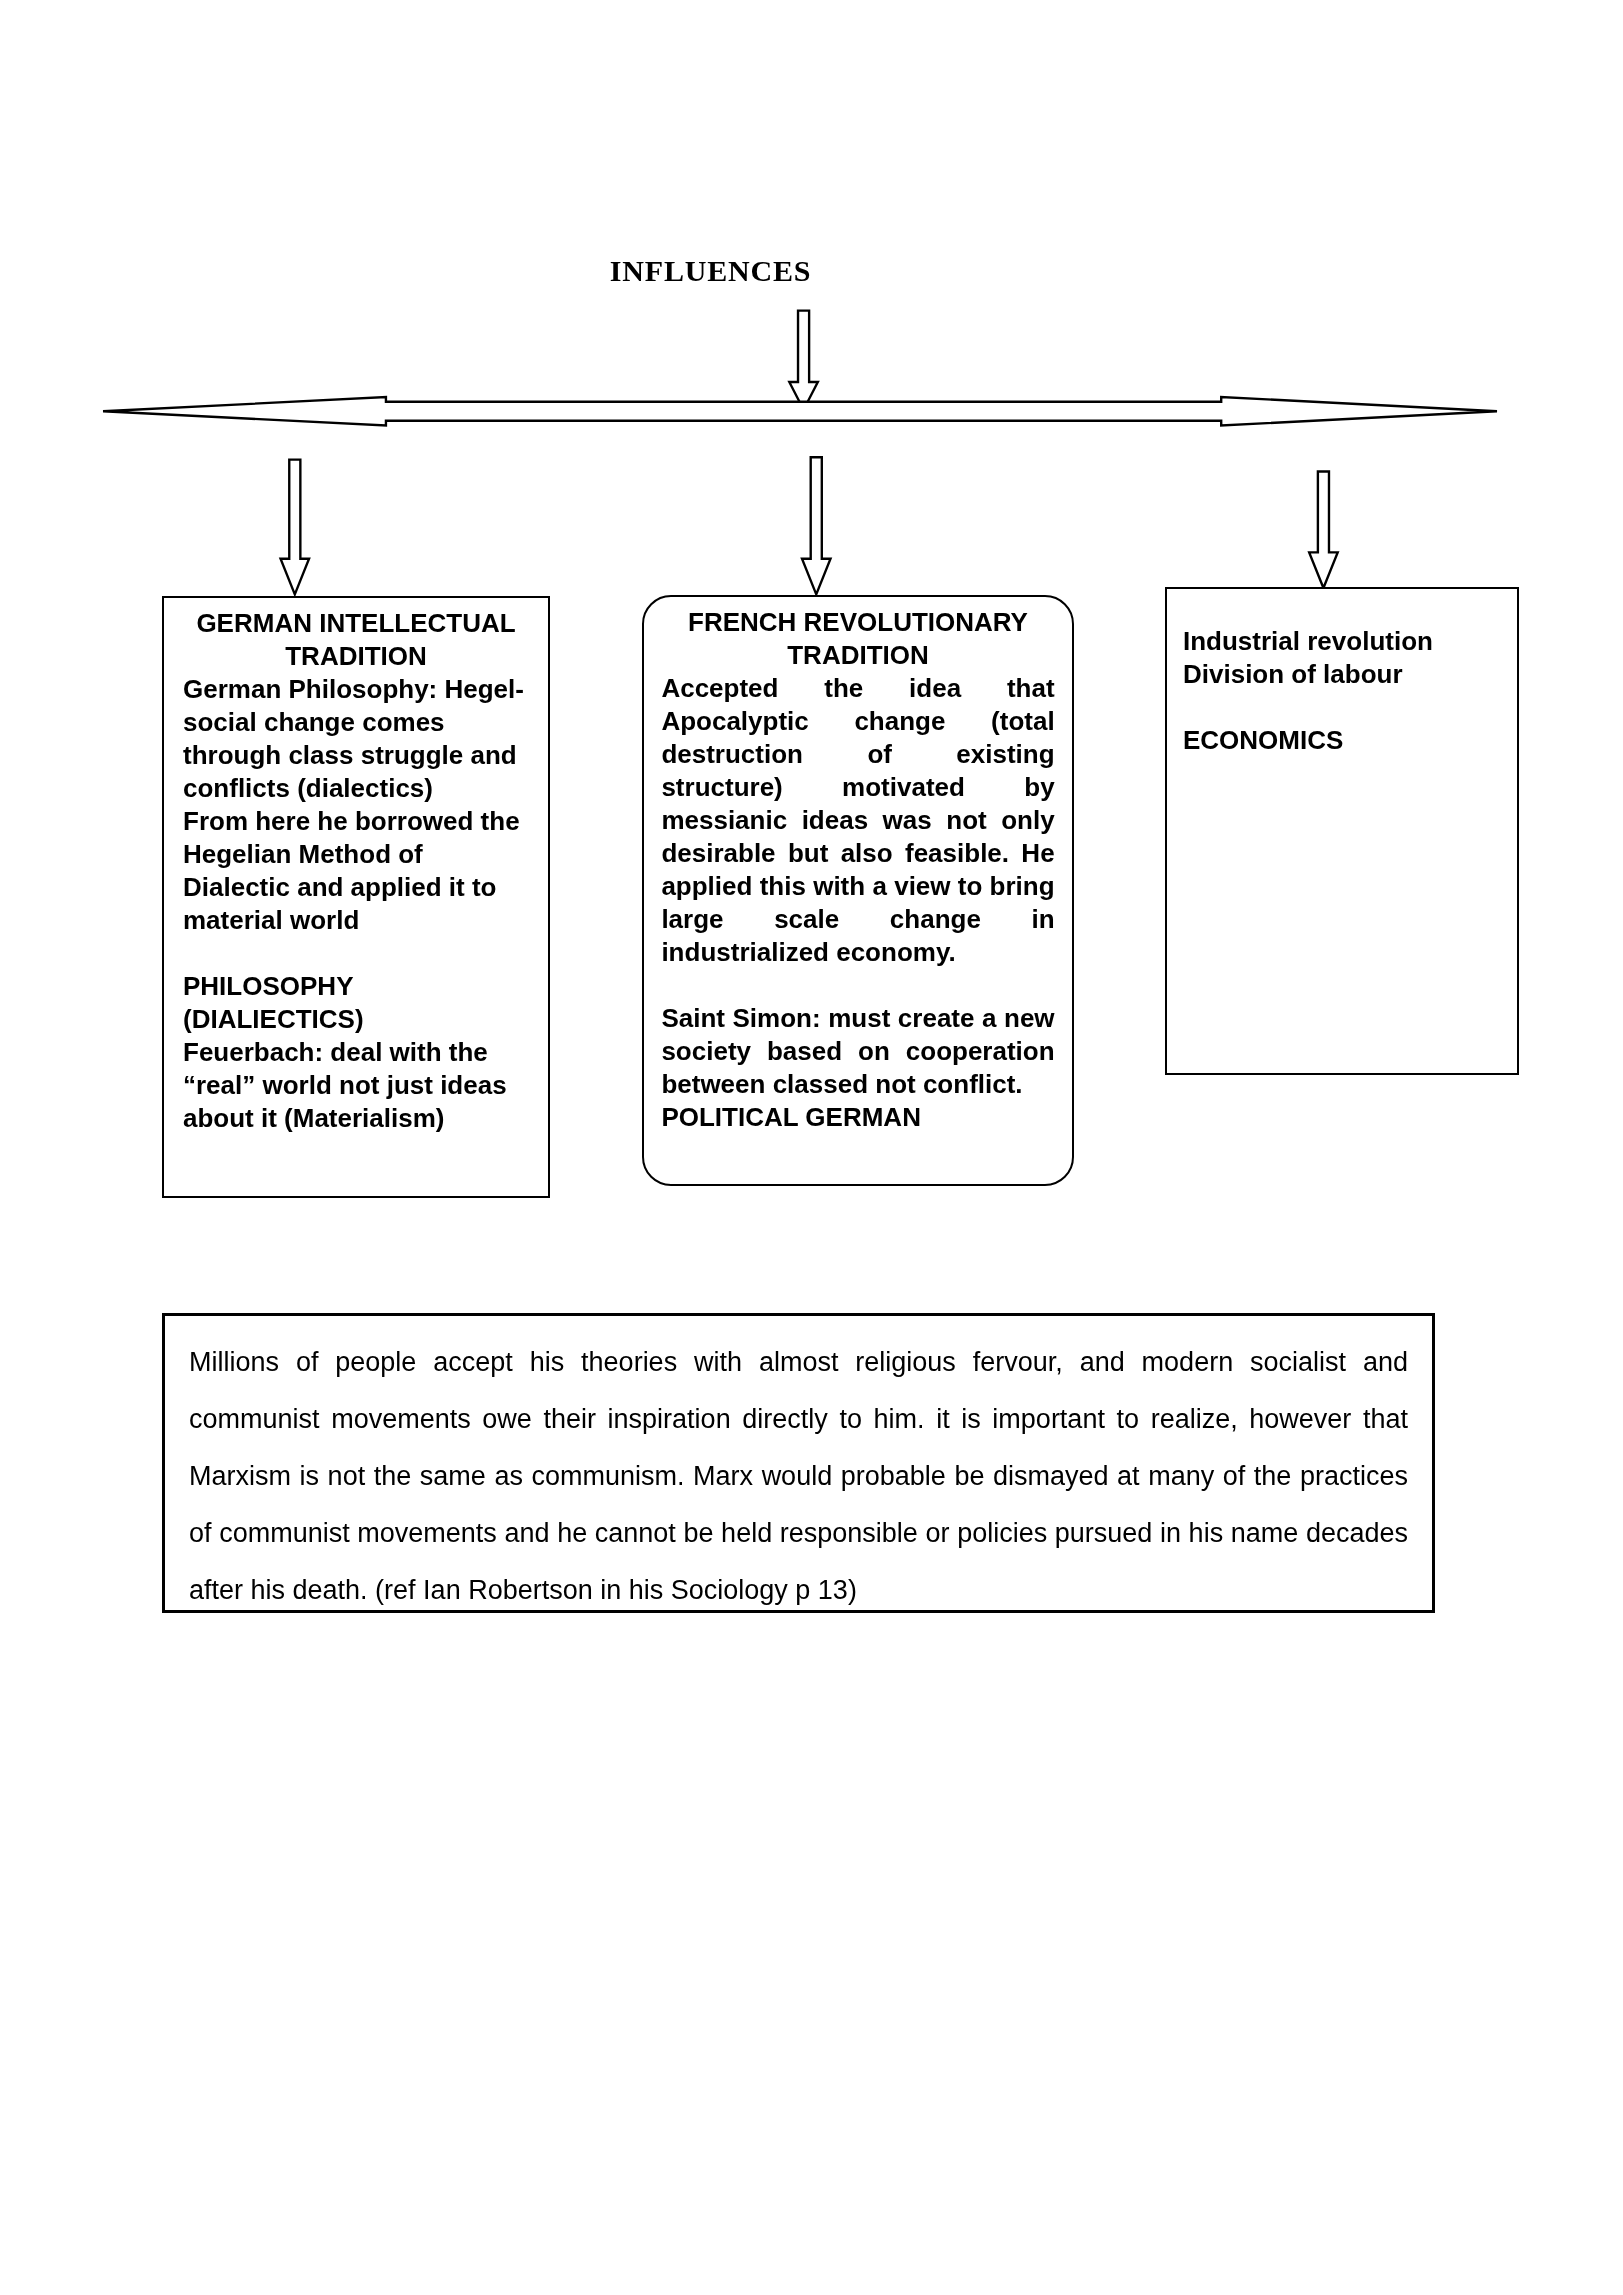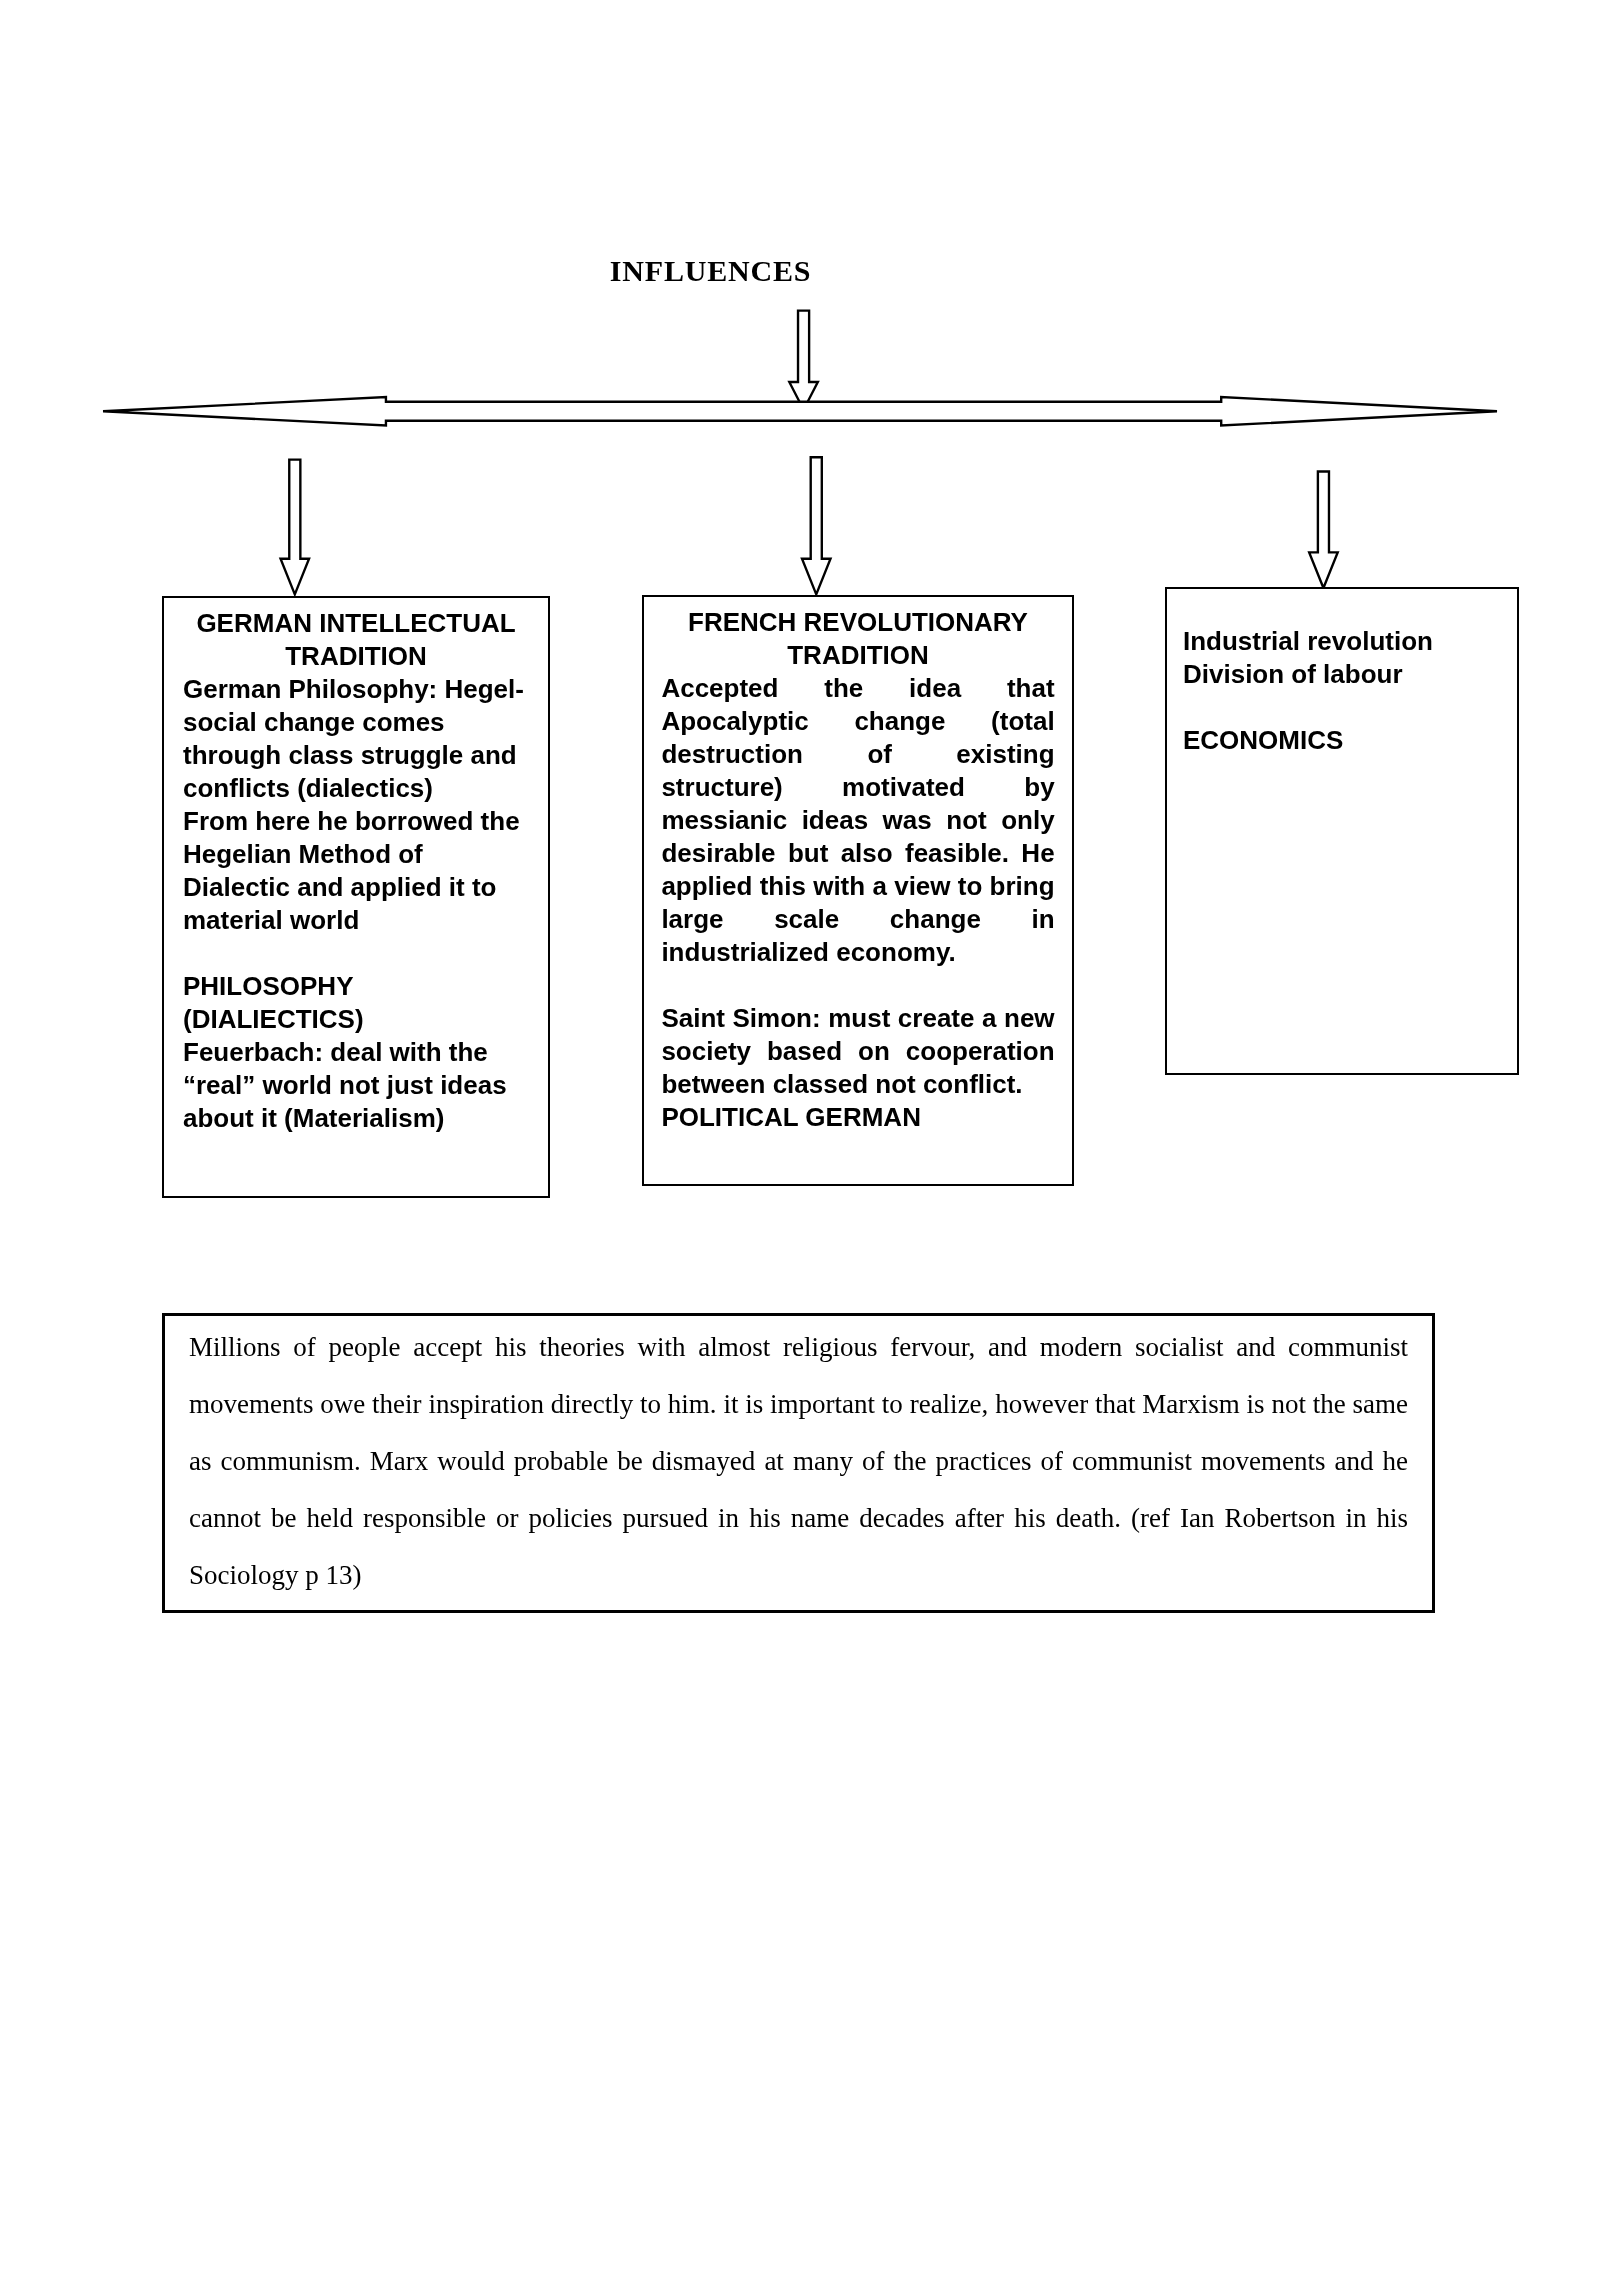--- a/index.html
+++ b/index.html
@@ -33,37 +33,37 @@
     font-weight:bold;
     font-size:26px;
     line-height:33px;
     z-index:2;
   }
   .ibox .box-title{text-align:center;padding-top:6.3px;}
   .ibox .para{text-align:left;}
   .ibox .para.just{text-align:justify;text-justify:inter-word;}
   .sp{height:33px;}
   .box-german  {left:162px; top:596px; width:388px; height:602px; padding:3.2px 19px;}
-  .box-french  {left:642px; top:595px; width:432px; height:591px; padding:3.2px 17.4px;}
+  .box-french  {left:642px; top:595px; width:432px; height:591px; padding:3.2px 17.4px;border-radius:29px;}
   .box-england {left:1165px;top:587px; width:354px; height:488px; padding:3.2px 16px;}
   .footnote-box{
     position:absolute;
     left:162px;top:1313px;width:1273px;height:300px;
     border:3.2px solid #000000;
     box-sizing:border-box;
     background:#ffffff;
     z-index:2;
   }
   .footnote-text{
-    font-family:Liberation Serif, serif;
+    font-family:Liberation Sans, sans-serif;
     font-size:27px;
     line-height:57px;
     text-align:justify;
     text-justify:inter-word;
-    padding:3px 24px 0 24px;
+    padding:18px 24px 0 24px;
   }
 </style>
 </head>
 <body>
 
 <div class="page">
 
   <div class="doc-title">INFLUENCES</div>
 
   <svg class="arrow-layer" viewBox="0 0 2048 2896" xmlns="http://www.w3.org/2000/svg">

